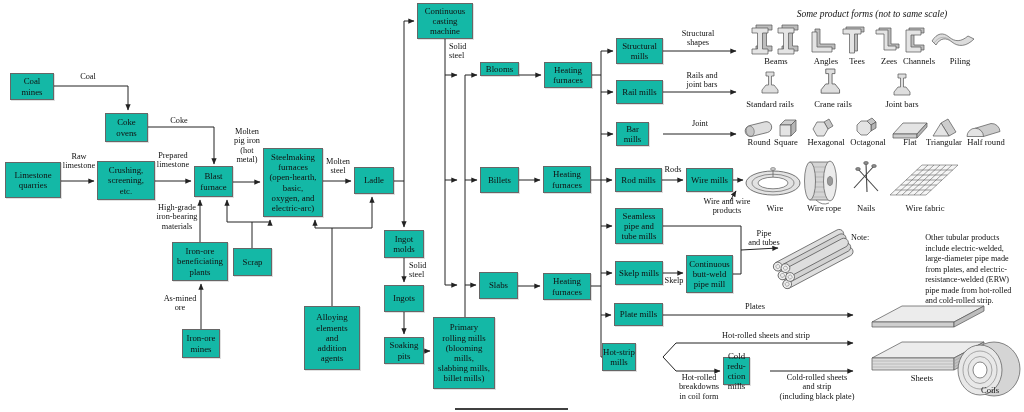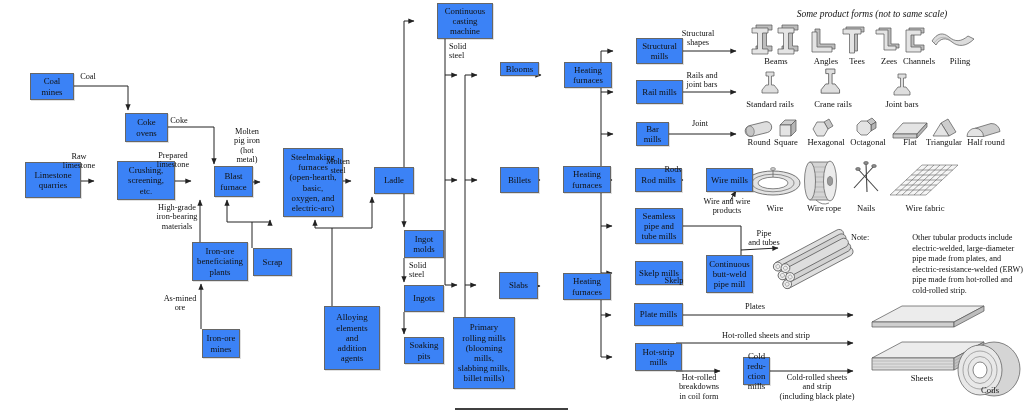--- a/index.html
+++ b/index.html
@@ -1,30 +1,30 @@
 <!DOCTYPE html>
 <html><head>
 <meta charset="utf-8">
 <style>
   html,body{margin:0;padding:0;background:#fff;}
   #stage{position:relative;width:1024px;height:412px;background:#ffffff;overflow:hidden;
          font-family:"Liberation Serif",serif;color:#111;}
   #wires{position:absolute;left:0;top:0;}
-  .box{position:absolute;box-sizing:border-box;background:#3b82f6;border:1px solid #666;
+  .box{position:absolute;box-sizing:border-box;background:#14b8a6;border:1px solid #666;
        display:flex;align-items:center;justify-content:center;text-align:center;
        white-space:pre-line;font:8.8px/1.16 "Liberation Serif",serif;color:#111;padding:0;
-       box-shadow:1px 1px 0 rgba(0,0,0,0.12);margin-left:20px;}
+       box-shadow:1px 1px 0 rgba(0,0,0,0.12);}
   .lbl{position:absolute;white-space:pre-line;text-align:center;
        font:8.3px/1.13 "Liberation Serif",serif;color:#111;transform:translateX(-50%);}
   .lbl.la{transform:none;text-align:left;}
   .plbl{position:absolute;white-space:nowrap;text-align:center;
         font:8.6px/1.1 "Liberation Serif",serif;color:#111;transform:translateX(-50%);}
   .title{position:absolute;white-space:nowrap;font:italic 9.5px/1.1 "Liberation Serif",serif;
          transform:translateX(-50%);text-align:right;}
-  .note{position:absolute;left:851px;top:233px;width:172px;display:flex;gap:3px;
+  .note{position:absolute;left:851px;top:233px;width:172px;display:flex;gap:16px;
         font:8.2px/1.28 "Liberation Serif",serif;color:#111;}
   .note .nt{flex:1;margin-left:40px;}
 </style>
 </head>
 <body>
 
 <div id="stage">
 
 <svg id="wires" width="1024" height="412" viewBox="0 0 1024 412">
   <defs>
@@ -294,21 +294,21 @@
 <div class="box" style="left:615px;top:168px;width:47px;height:24px">Rod mills</div>
 <div class="box" style="left:686px;top:168px;width:47px;height:24px">Wire mills</div>
 <div class="box" style="left:615px;top:208px;width:48px;height:36px">Seamless
 pipe and
 tube mills</div>
 <div class="box" style="left:615px;top:261px;width:48px;height:24px">Skelp mills</div>
 <div class="box" style="left:686px;top:255px;width:47px;height:38px">Continuous
 butt-weld
 pipe mill</div>
 <div class="box" style="left:614px;top:303px;width:49px;height:23px">Plate mills</div>
-<div class="box" style="left:615px;top:343px;width:47px;height:28px">Hot-strip
+<div class="box" style="left:602px;top:343px;width:34px;height:28px">Hot-strip
 mills</div>
 <div class="box" style="left:723px;top:357px;width:27px;height:28px">Cold redu-
 ction mills</div>
 
 <div class="lbl" style="left:88px;top:72px">Coal</div>
 <div class="lbl" style="left:179px;top:116px">Coke</div>
 <div class="lbl" style="left:79px;top:152px">Raw
 limestone</div>
 <div class="lbl" style="left:173px;top:151px">Prepared
 limestone</div>

